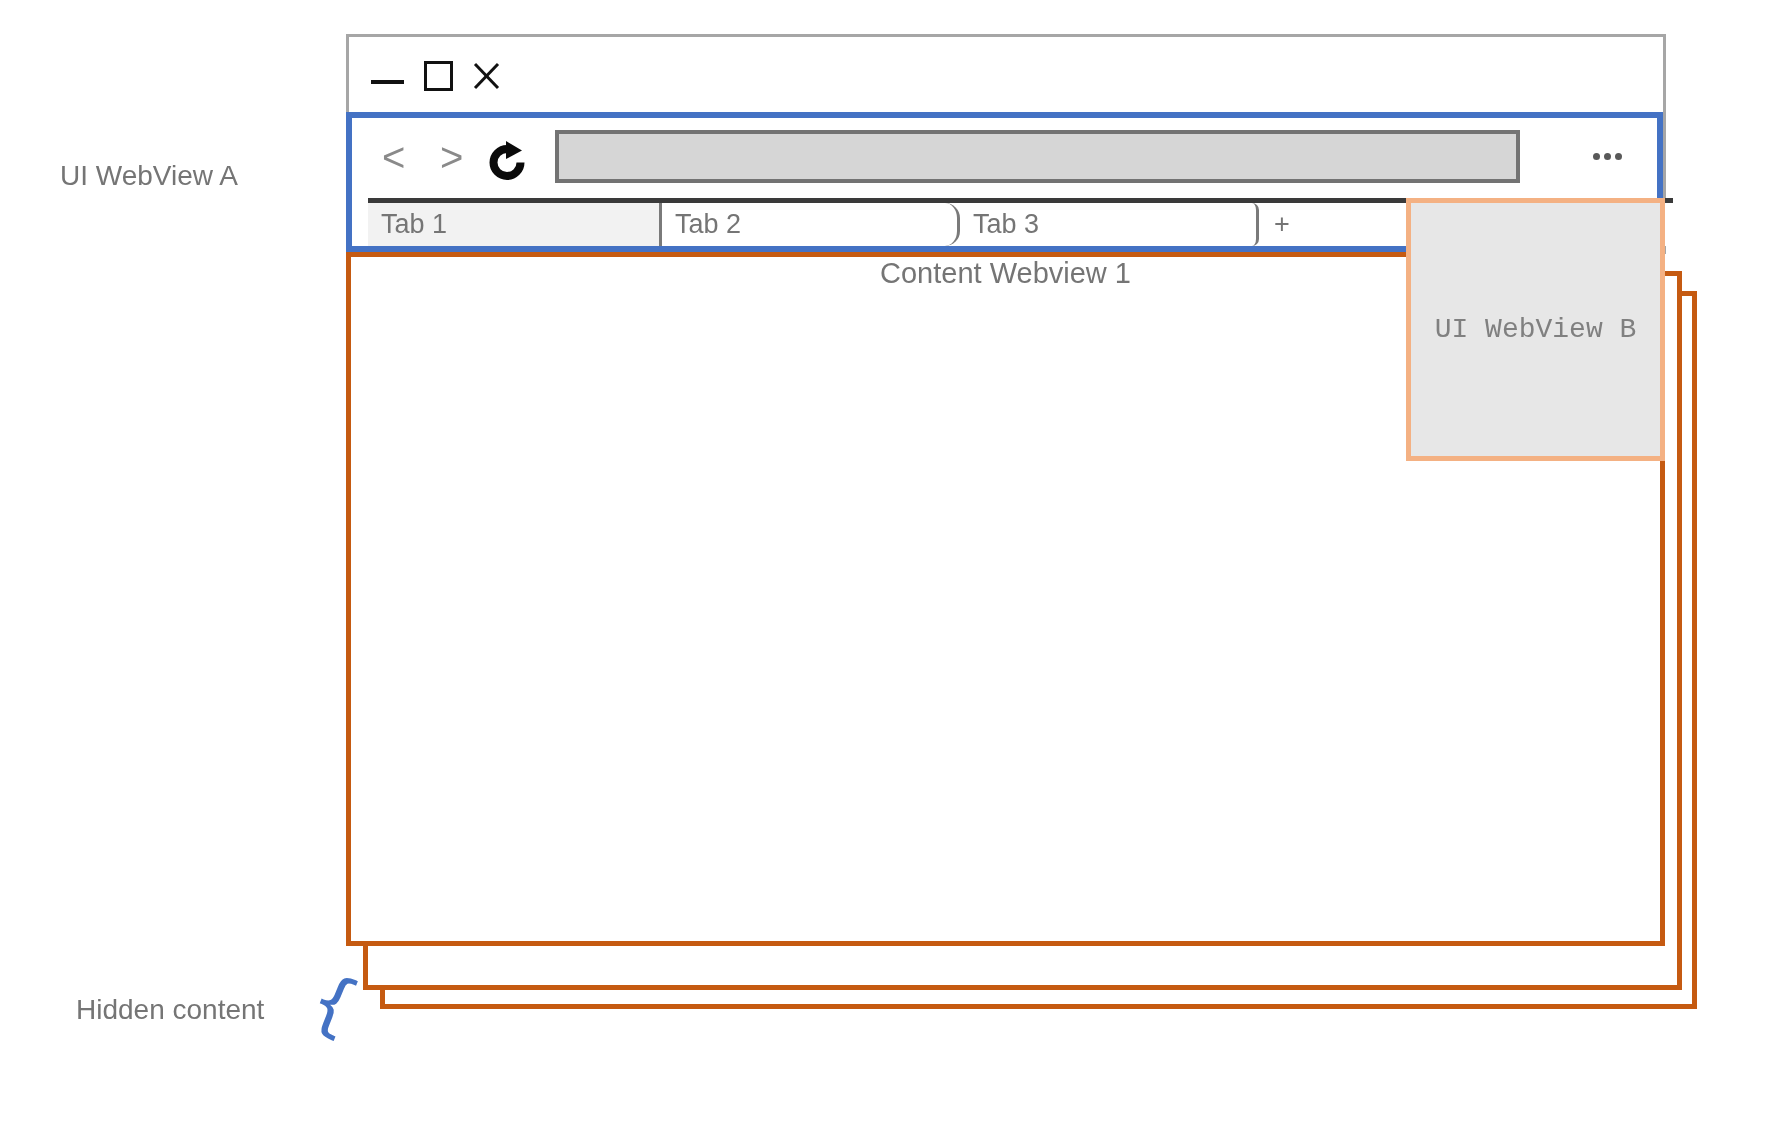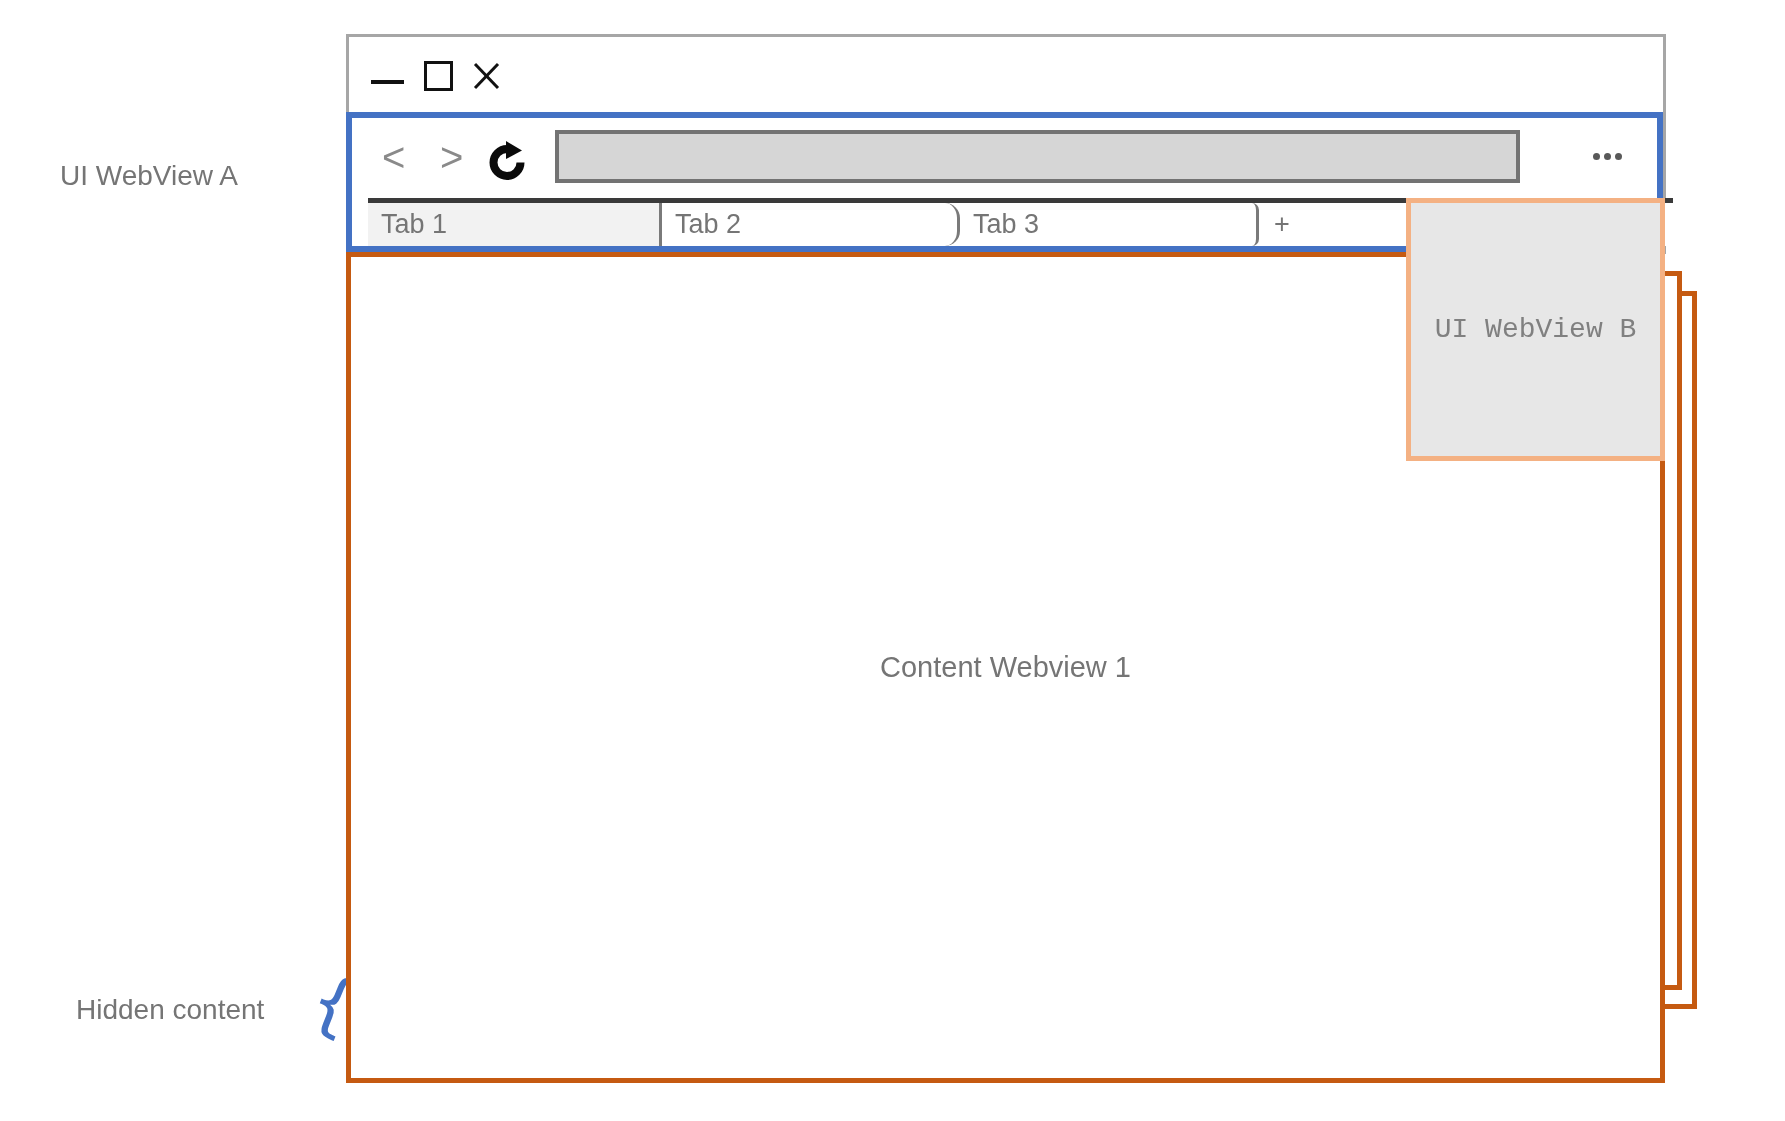--- a/index.html
+++ b/index.html
@@ -58,22 +58,22 @@
     height:43px;line-height:43px;box-sizing:border-box;
     font-size:27px;color:#757575;padding-left:13px;background:#ffffff;
     border-right:3px solid #7a7a7a;flex:0 0 auto;
   }
   .tab.active{background:#f2f2f2;}
   .tab.plus{border-right:none;flex:1 1 auto;padding-left:15px;}
   
   .webview{position:absolute;background:#ffffff;border:5px solid #c55a11;box-sizing:border-box;}
   .wv3{left:380px;top:291px;width:1317px;height:718px;z-index:1;}
   .wv2{left:363px;top:271px;width:1319px;height:719px;z-index:2;}
-  .wv1{left:346px;top:252px;width:1319px;height:831px;z-index:3;
-       display:flex;align-items:center;justify-content:center;}
+  .wv1{left:346px;top:252px;width:1319px;height:694px;z-index:3;
+       display:flex;align-items:flex-start;justify-content:center;}
   .wv1-label{color:#757575;font-size:29px;}
   
   .webview-b{
     position:absolute;left:1406px;top:198px;width:259px;height:263px;
     background:#e7e7e7;border:5px solid #f4b183;box-sizing:border-box;z-index:5;
     display:flex;align-items:center;justify-content:center;
   }
   .webview-b span{color:#808080;font-size:28px;font-family:Liberation Mono, monospace;}
 </style>
 </head>

